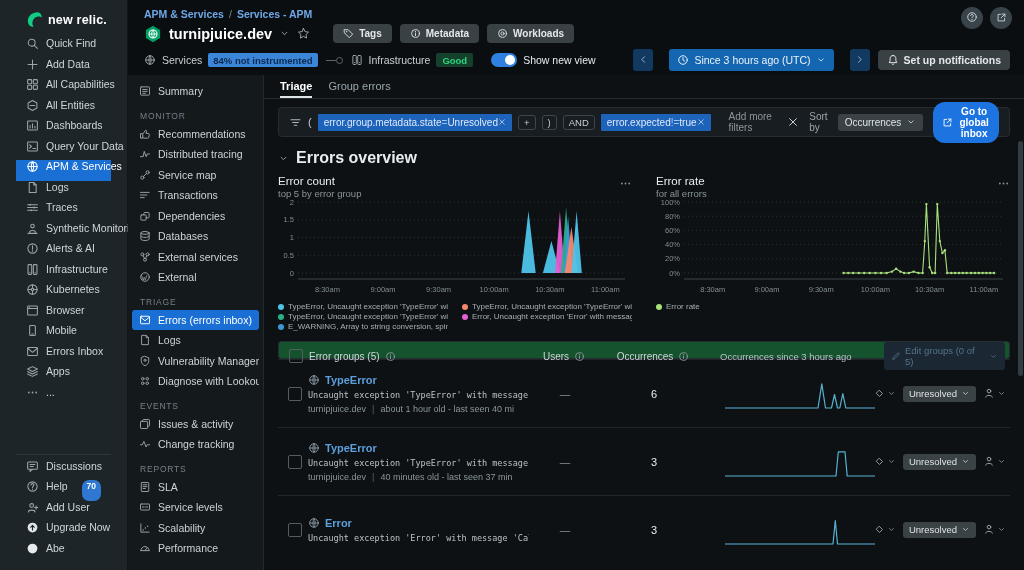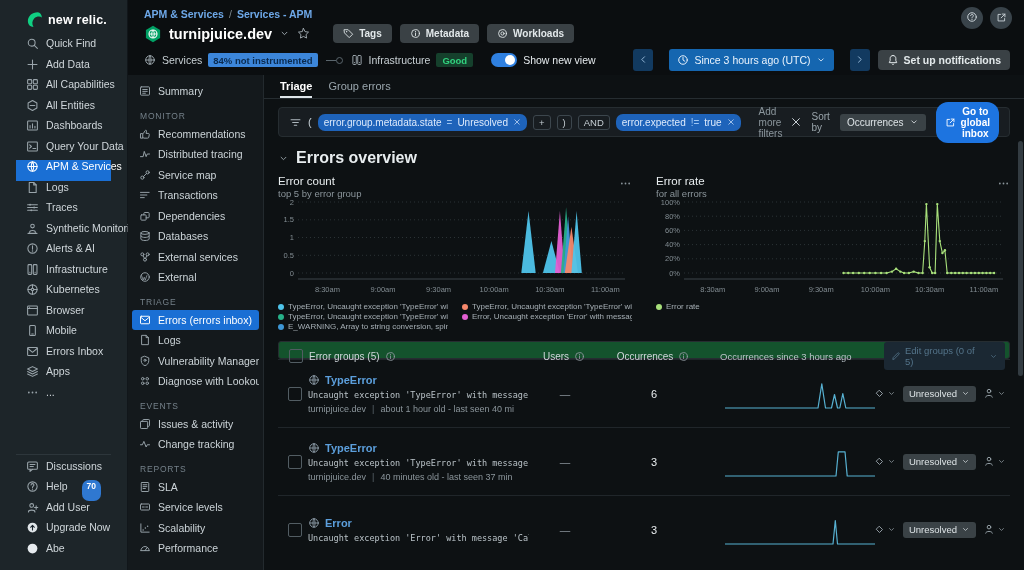--- a/index.html
+++ b/index.html
@@ -66,21 +66,21 @@
   .main{flex:1;min-width:0;display:flex;flex-direction:column;background:#0d1113;position:relative}
   .tabbar{display:flex;gap:16px;padding:0 16px;border-bottom:1px solid #262d31;height:24px;box-sizing:border-box;flex:none}
   .tab{font-size:11px;color:#9aa6ad;display:flex;align-items:center;cursor:pointer;
        border-bottom:2px solid transparent;box-sizing:border-box}
   .tab.active{color:#fff;font-weight:bold;border-bottom-color:#dfe6ea}
   .filterbar{margin:8px 14px 0;background:#181d21;border:1px solid #262d31;border-radius:4px;height:30px;
              display:flex;align-items:center;gap:6px;padding:0 10px;box-sizing:border-box;font-size:10px;flex:none}
   .funnel{color:#aeb8be;display:flex;cursor:pointer}
   .paren{color:#c6cfd4;font-size:11px}
   .opbox{border:1px solid #3c464d;border-radius:3px;color:#c6cfd4;padding:1px 5px;font-size:9.5px;cursor:pointer}
-  .chip{display:flex;align-items:center;gap:5px;background:#1e63ba;border-radius:7px;padding:3px 6px;color:#ddeafc;cursor:pointer}
+  .chip{display:flex;align-items:center;background:#1e63ba;border-radius:1px;padding:3px 6px;color:#ddeafc;cursor:pointer}
   .chip .chip-op{color:#9ec6f3}
   .chip .chip-x{display:flex;color:#bcd6f5}
   .add-filters{color:#8b969c;margin-left:12px;cursor:text}
   .fb-right{margin-left:auto;display:flex;align-items:center;gap:10px}
   .clear-x{color:#cdd5da;display:flex;cursor:pointer}
   .sort-label{color:#9aa5ab}
   .pill-select{display:flex;align-items:center;gap:5px;background:#3a4246;border-radius:3px;padding:3px 7px;
                color:#dde3e6;cursor:pointer;border:none;font-size:10px}
   .btn-primary{display:flex;align-items:center;gap:5px;background:#1d74e0;border:none;border-radius:12px;
                color:#fff;font-size:10px;font-weight:bold;padding:4px 9px;cursor:pointer}

